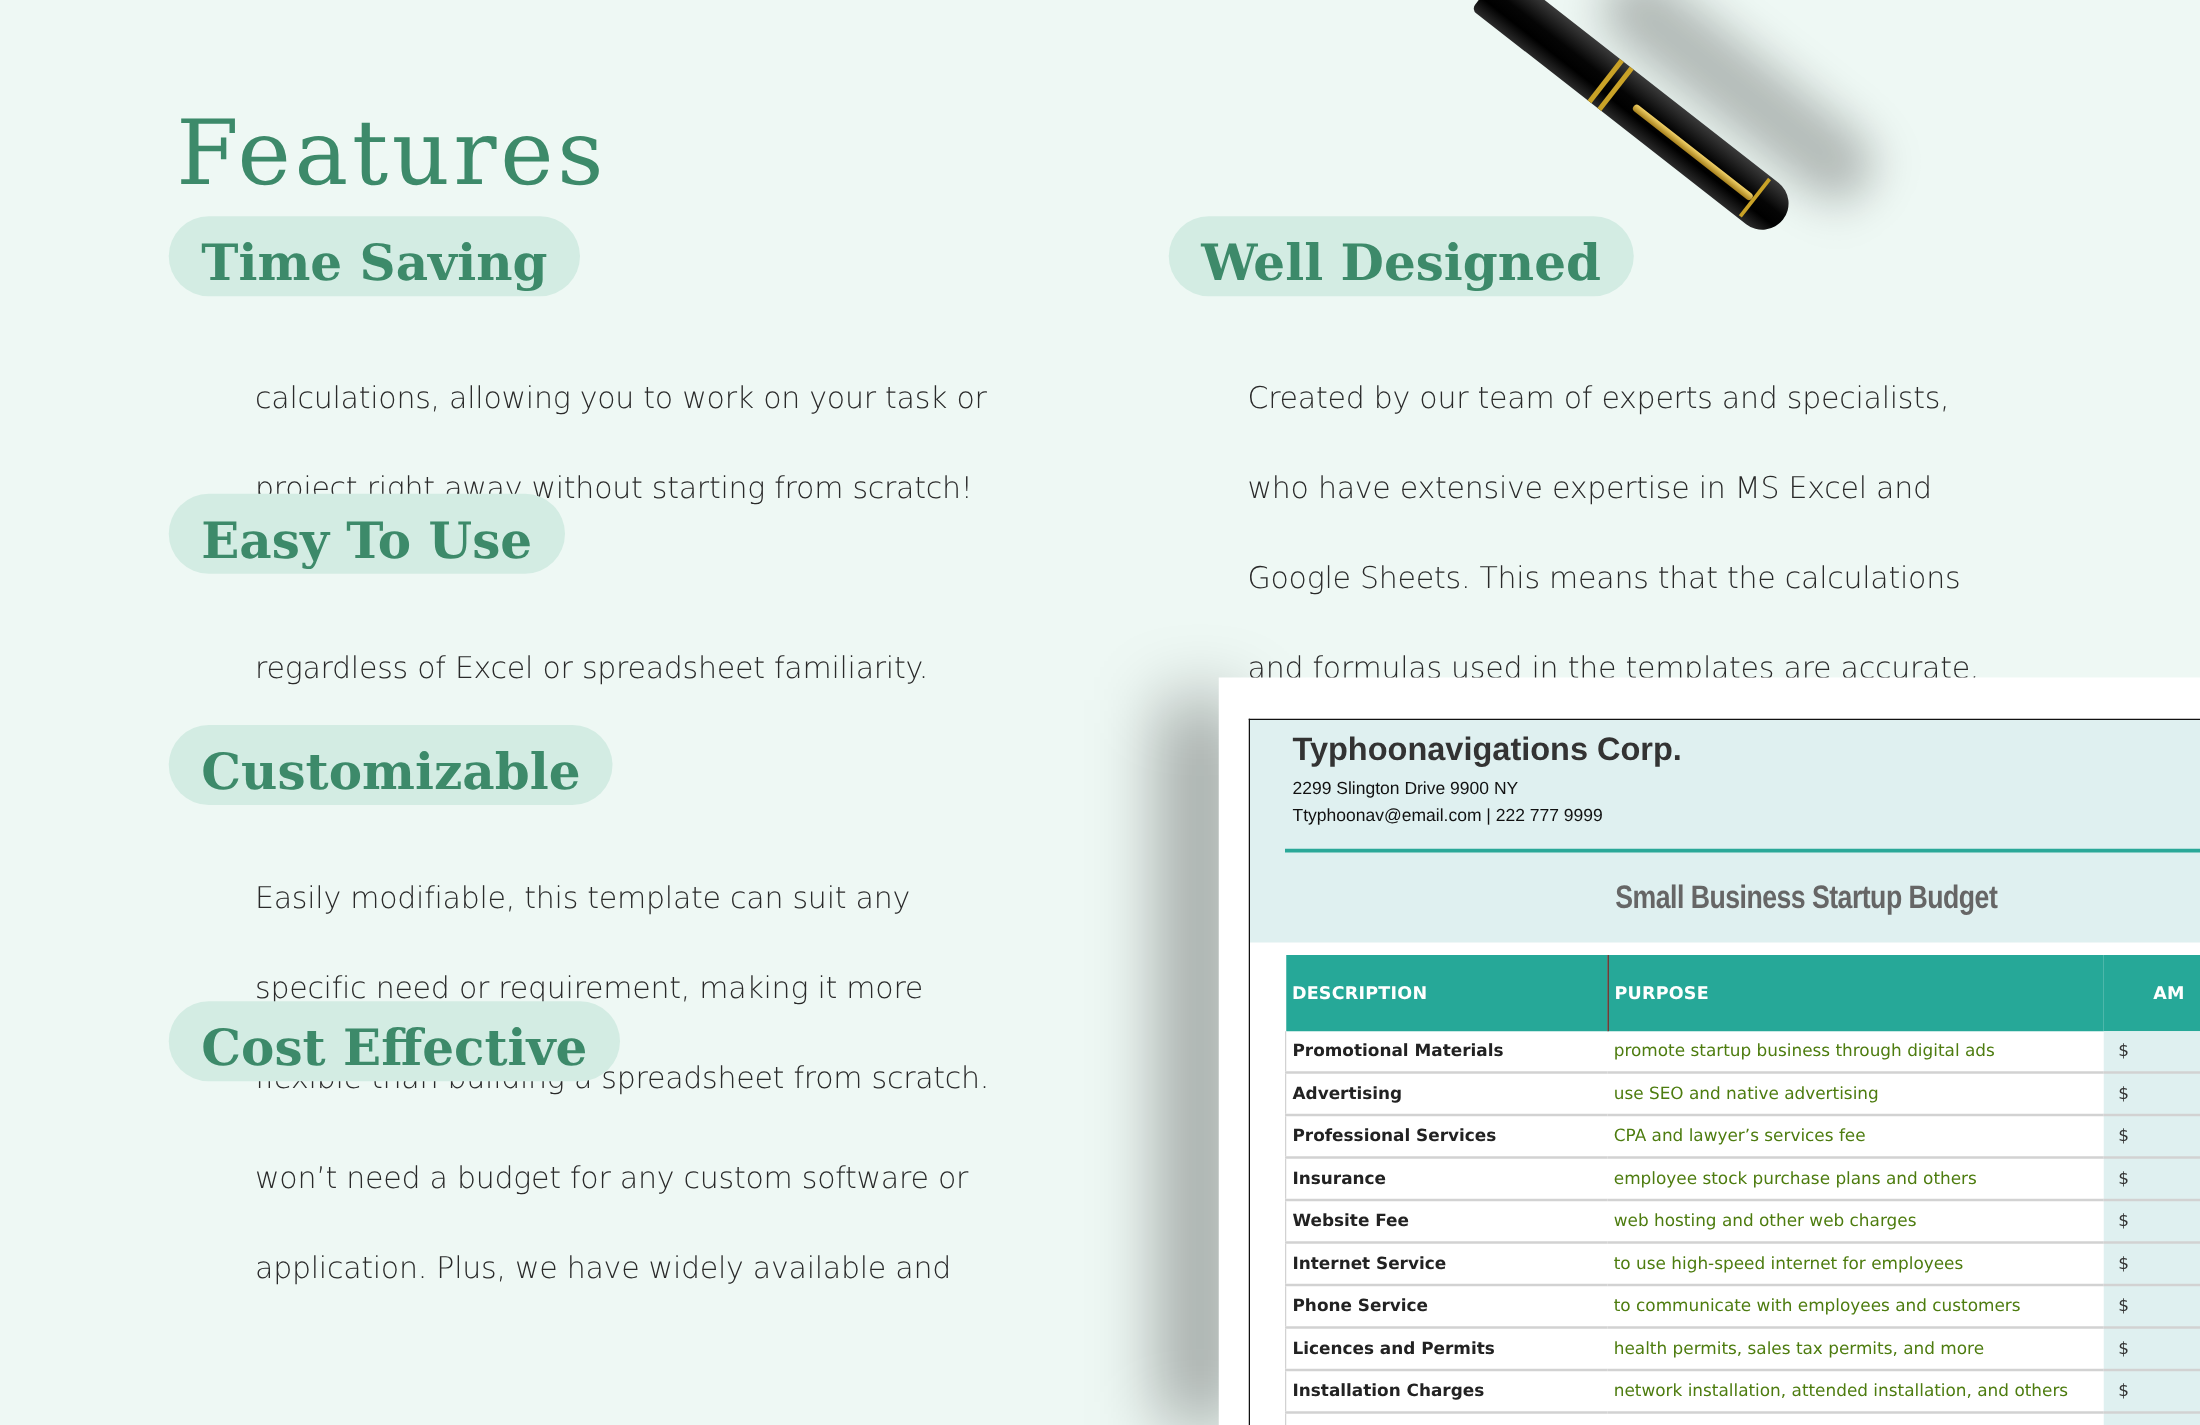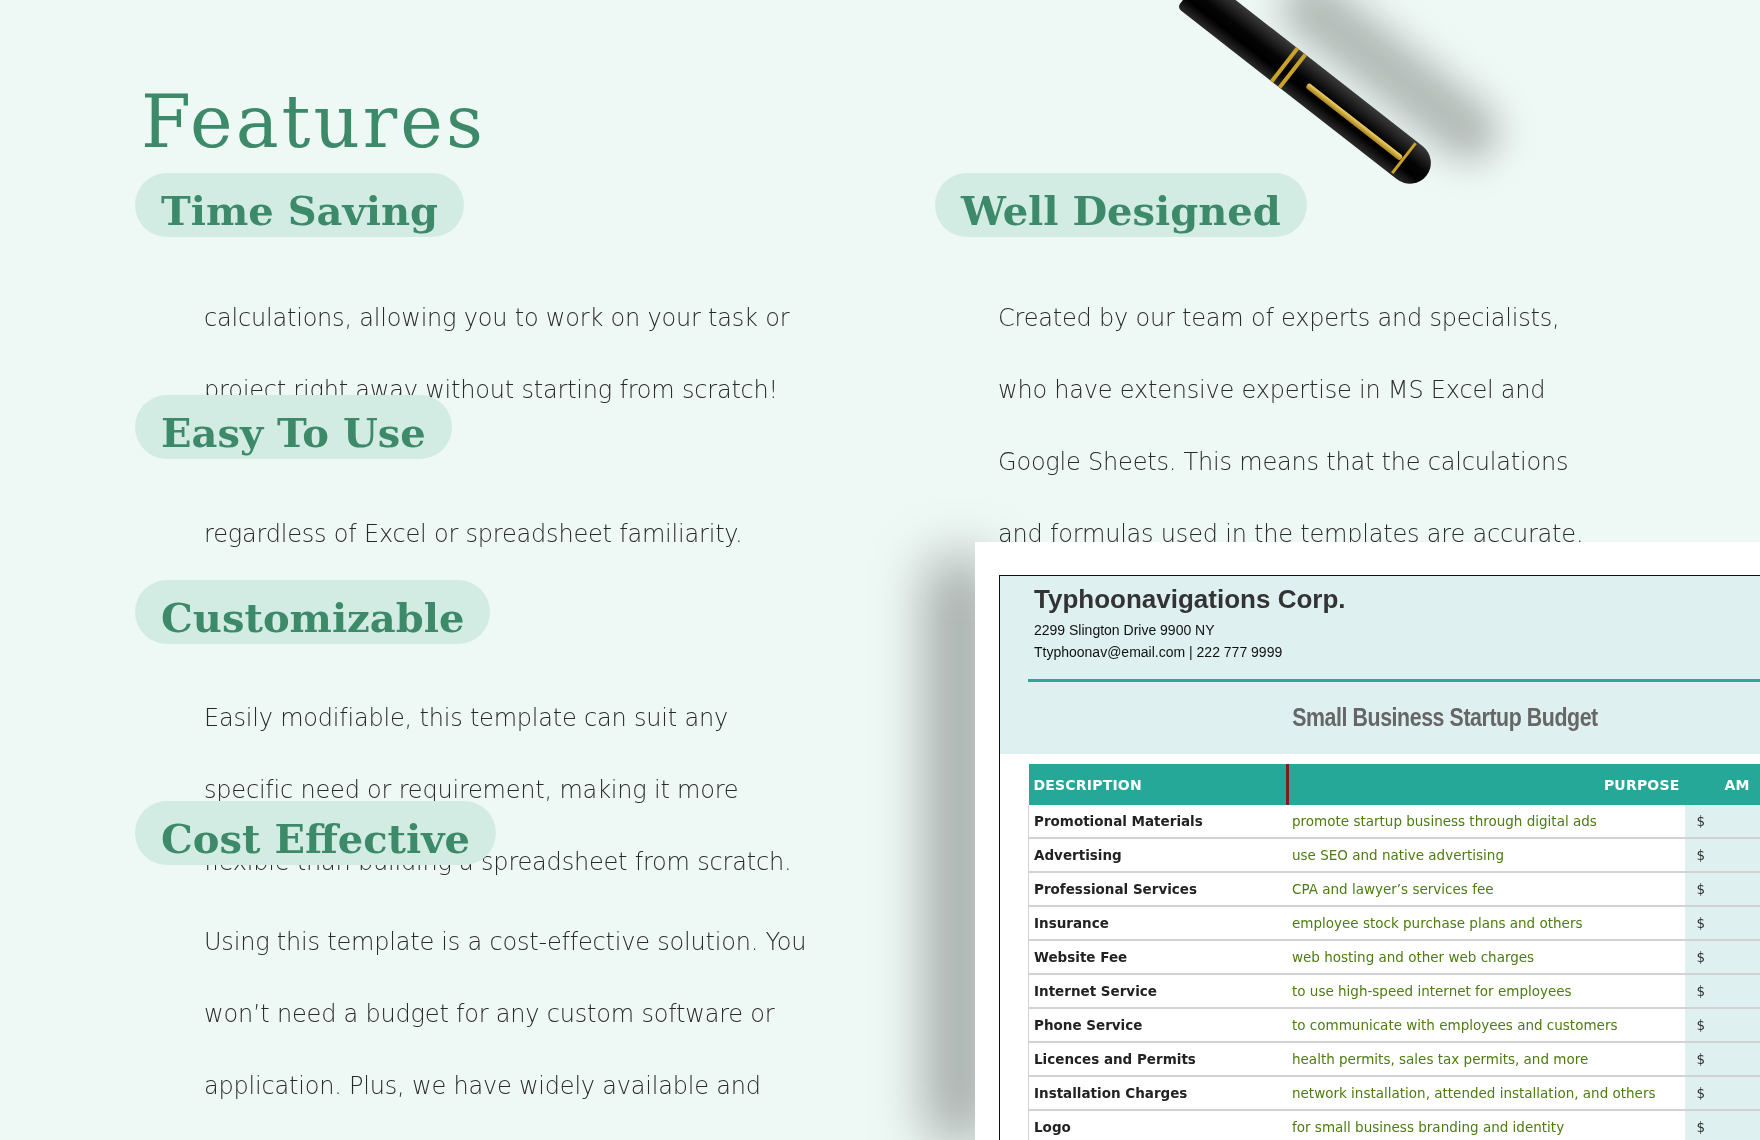--- a/index.html
+++ b/index.html
@@ -81,24 +81,24 @@
       font-family: "Liberation Sans", sans-serif; font-weight: bold; font-size: 26px;
       color: #666; letter-spacing: -0.5px; transform: scaleX(0.82); transform-origin: center;
       line-height: 34px;
     }
     .table {
       position: absolute; left: 28px; top: 188px; width: 800px;
       border-collapse: collapse; font-family: "DejaVu Sans", sans-serif;
     }
     .table th {
       background: #26a898; color: #fff; font-size: 14px; font-weight: bold;
-      text-align: left; height: 33px; padding: 4px 5px; letter-spacing: 0.2px;
+      text-align: left; height: 33px; padding: 14px 5px; letter-spacing: 0.2px;
     }
     .table th.c1 { width: 247px; }
-    .table th.c2 { width: 386px; border-left: 3px solid #7f1d1d; text-align: right; }
+    .table th.c2 { width: 386px; border-left: 1px solid #7f1d1d; }
     .table th.c3 { text-align: left; padding-left: 40px; }
     .table td {
       height: 32px; padding: 0 5px; font-size: 13.5px; color: #222;
       border-bottom: 2px solid #d2d2d2; white-space: nowrap;
     }
     .table td.c1 { font-weight: bold; color: #222; border-left: 1px solid #d2d2d2; }
     .table td.c2 { color: #4d7c0f; }
     .table td.c3 { background: #dff0f0; padding-left: 12px; color: #333; }
   </style>
 </head>
@@ -127,21 +127,20 @@
 
 <div class="pill" style="left:135px; top:580px;">Customizable</div>
 <div class="desc" style="left:204px; top:664px;">
   <span class="line">Easily modifiable, this template can suit any</span>
   <span class="line">specific need or requirement, making it more</span>
   <span class="line">flexible than building a spreadsheet from scratch.</span>
 </div>
 
 <div class="pill" style="left:135px; top:801px;">Cost Effective</div>
 <div class="desc" style="left:204px; top:888px;">
-  <span class="line">Using this template is a cost-effective solution. You</span>
   <span class="line">won’t need a budget for any custom software or</span>
   <span class="line">application. Plus, we have widely available and</span>
   
   
 </div>
 
 <div class="pill" style="left:935px; top:173px;text-align:right;">Well Designed</div>
 <div class="desc" style="left:998px; top:264px;">
   <span class="line">Created by our team of  experts and specialists,</span>
   <span class="line">who have extensive expertise in MS Excel and</span>

